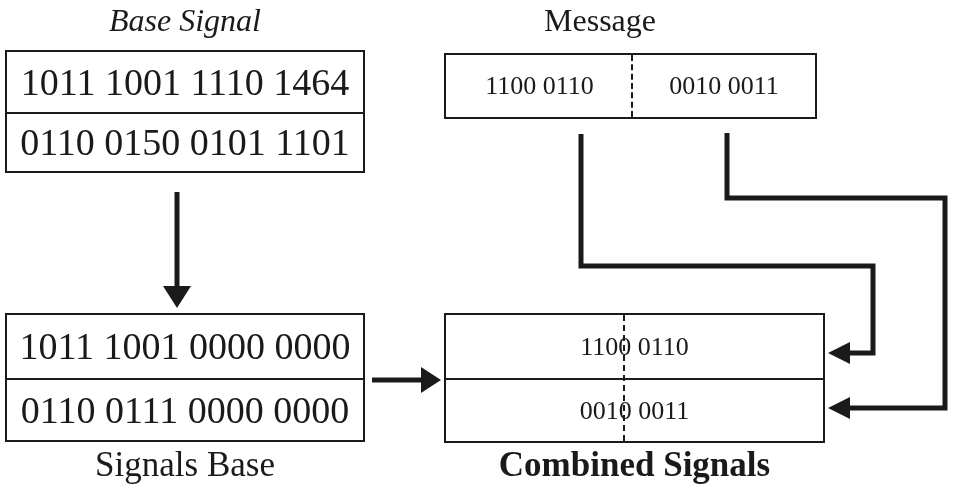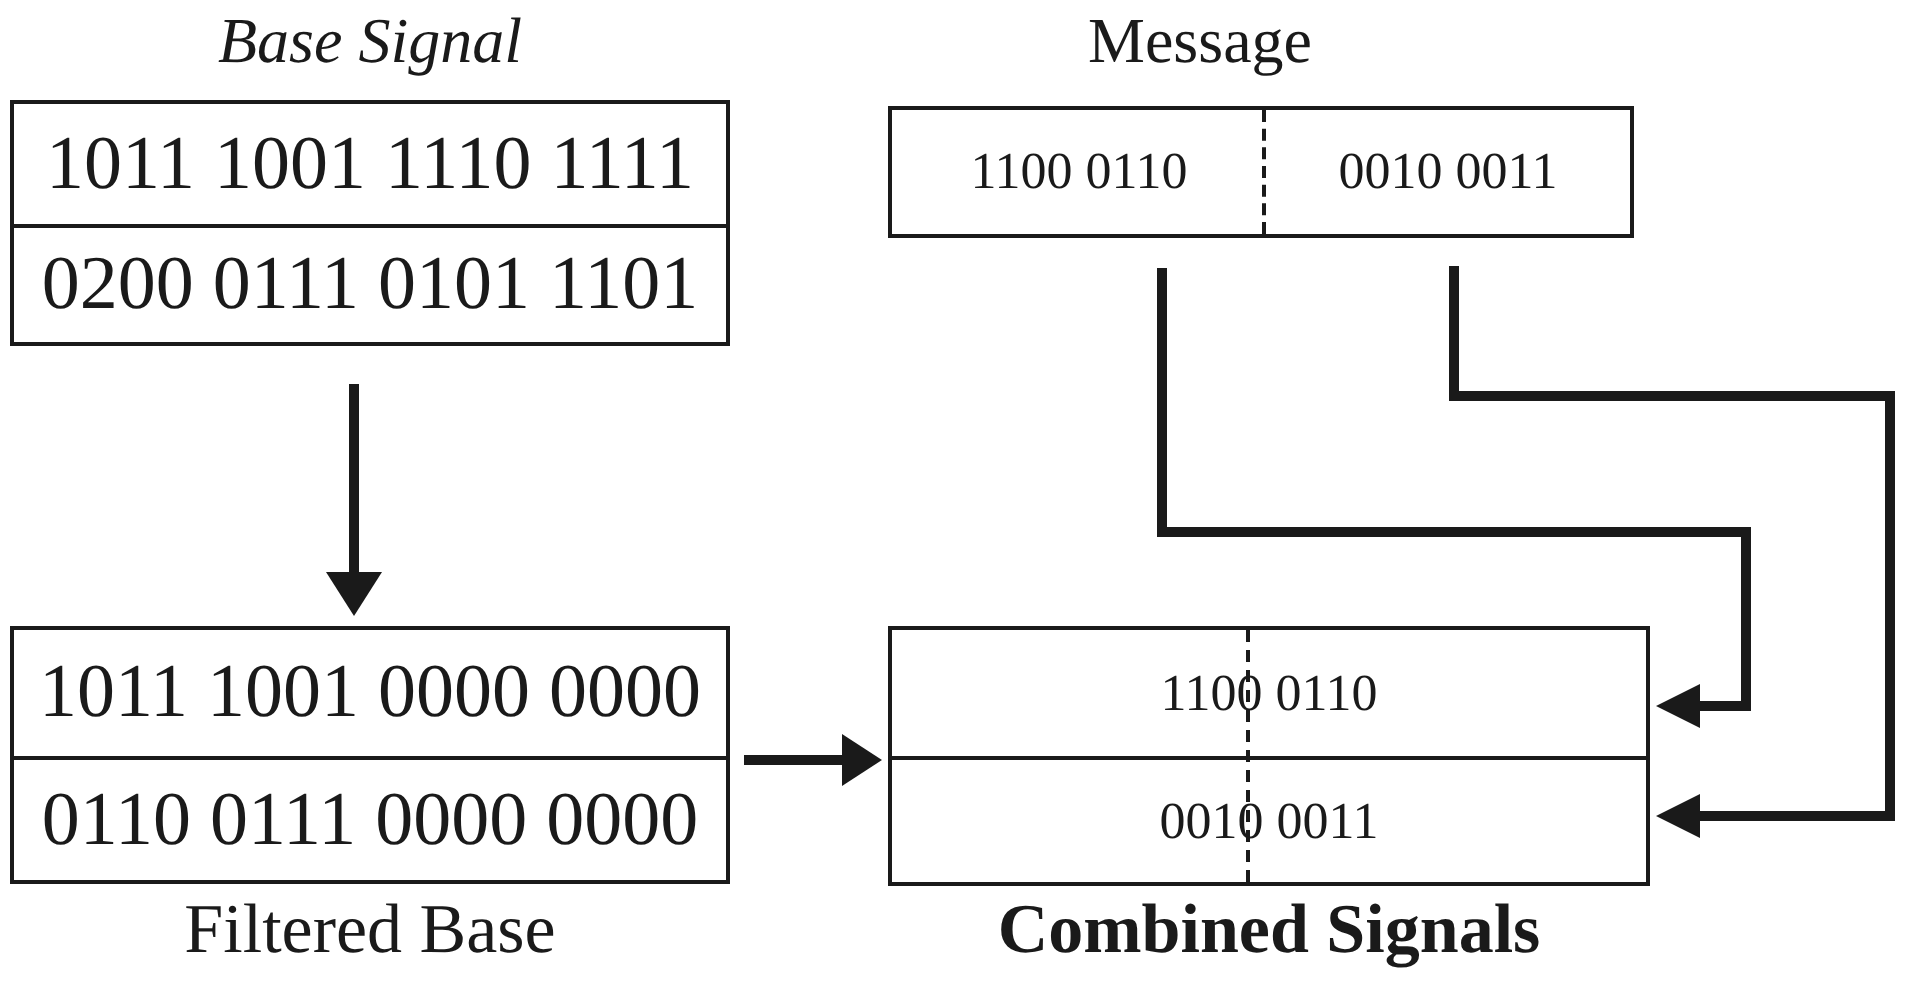--- a/index.html
+++ b/index.html
@@ -83,22 +83,22 @@
 </style>
 </head>
 <body>
 
 <div class="canvas">
 
   <div class="title" id="title-base">Base Signal</div>
   <div class="title" id="title-message">Message</div>
 
   <div class="bit-box" id="box-base">
-    <div class="bit-row">1011 1001 1110 1111</div>
-    <div class="bit-row">0200 0111 0101 1101</div>
+    <div class="bit-row">1011 1001 1110 1464</div>
+    <div class="bit-row">0110 0150 0101 1101</div>
   </div>
 
   <div class="bit-box" id="box-message">
     <div class="bit-row split-row" style="height:100%;">
       <div class="cell" id="msg-left">1100 0110</div>
       <div class="cell" id="msg-right">0010 0011</div>
     </div>
     <div class="dashed-divider" id="msg-divider"></div>
   </div>
 
@@ -110,21 +110,21 @@
   <div class="bit-box" id="box-combined">
     <div class="bit-row split-row">
       <div class="cell comb-right">1100 0110</div>
     </div>
     <div class="bit-row split-row">
       <div class="cell comb-right">0010 0011</div>
     </div>
     <div class="dashed-divider" id="comb-divider"></div>
   </div>
 
-  <div class="caption" id="caption-filtered">Filtered Base</div>
+  <div class="caption" id="caption-filtered">Signals Base</div>
   <div class="caption" id="caption-combined">Combined Signals</div>
 
   <svg class="arrow-layer" viewBox="0 0 955 496">
     <g>
       <path d="M177 192 L177 288"></path>
       <polygon points="163,286 191,286 177,308"></polygon>
     </g>
     <g>
       <path d="M372 380 L423 380"></path>
       <polygon points="421,367 421,393 441,380"></polygon>

